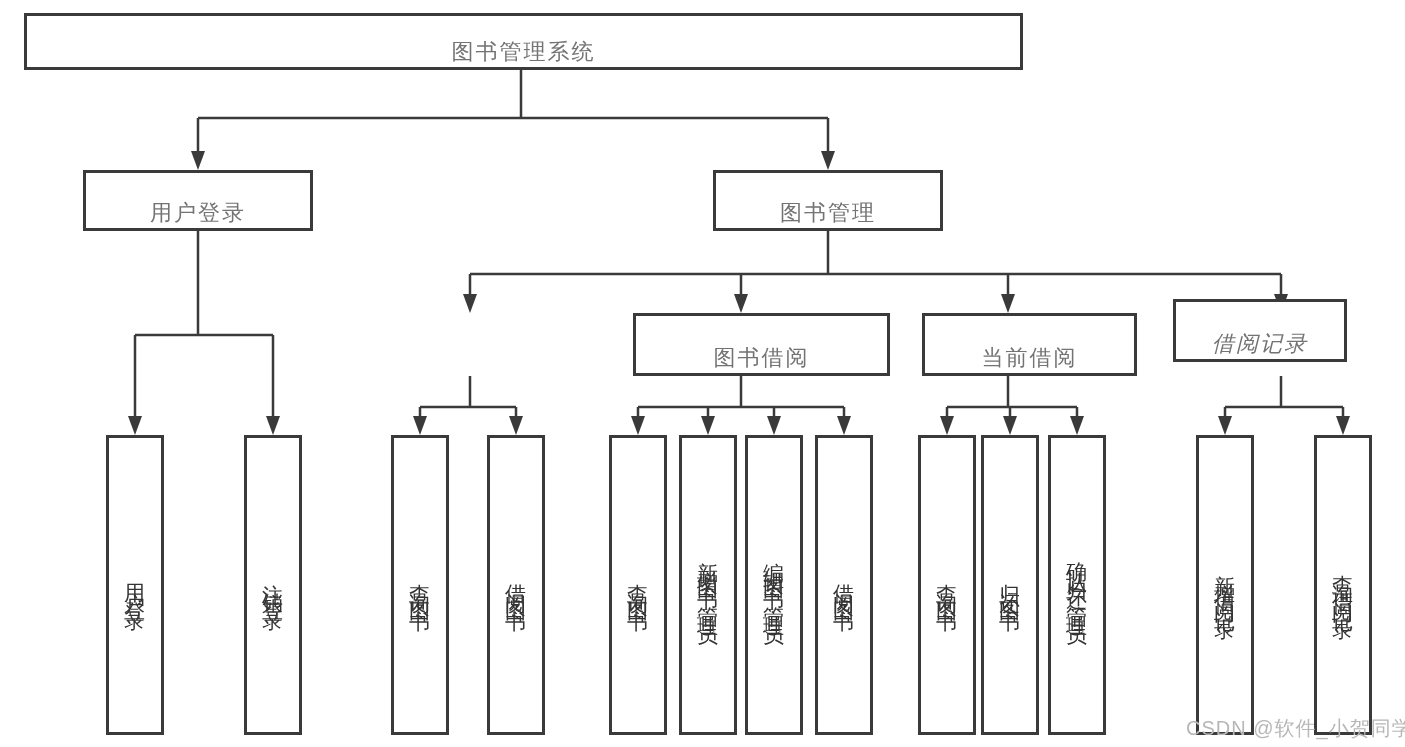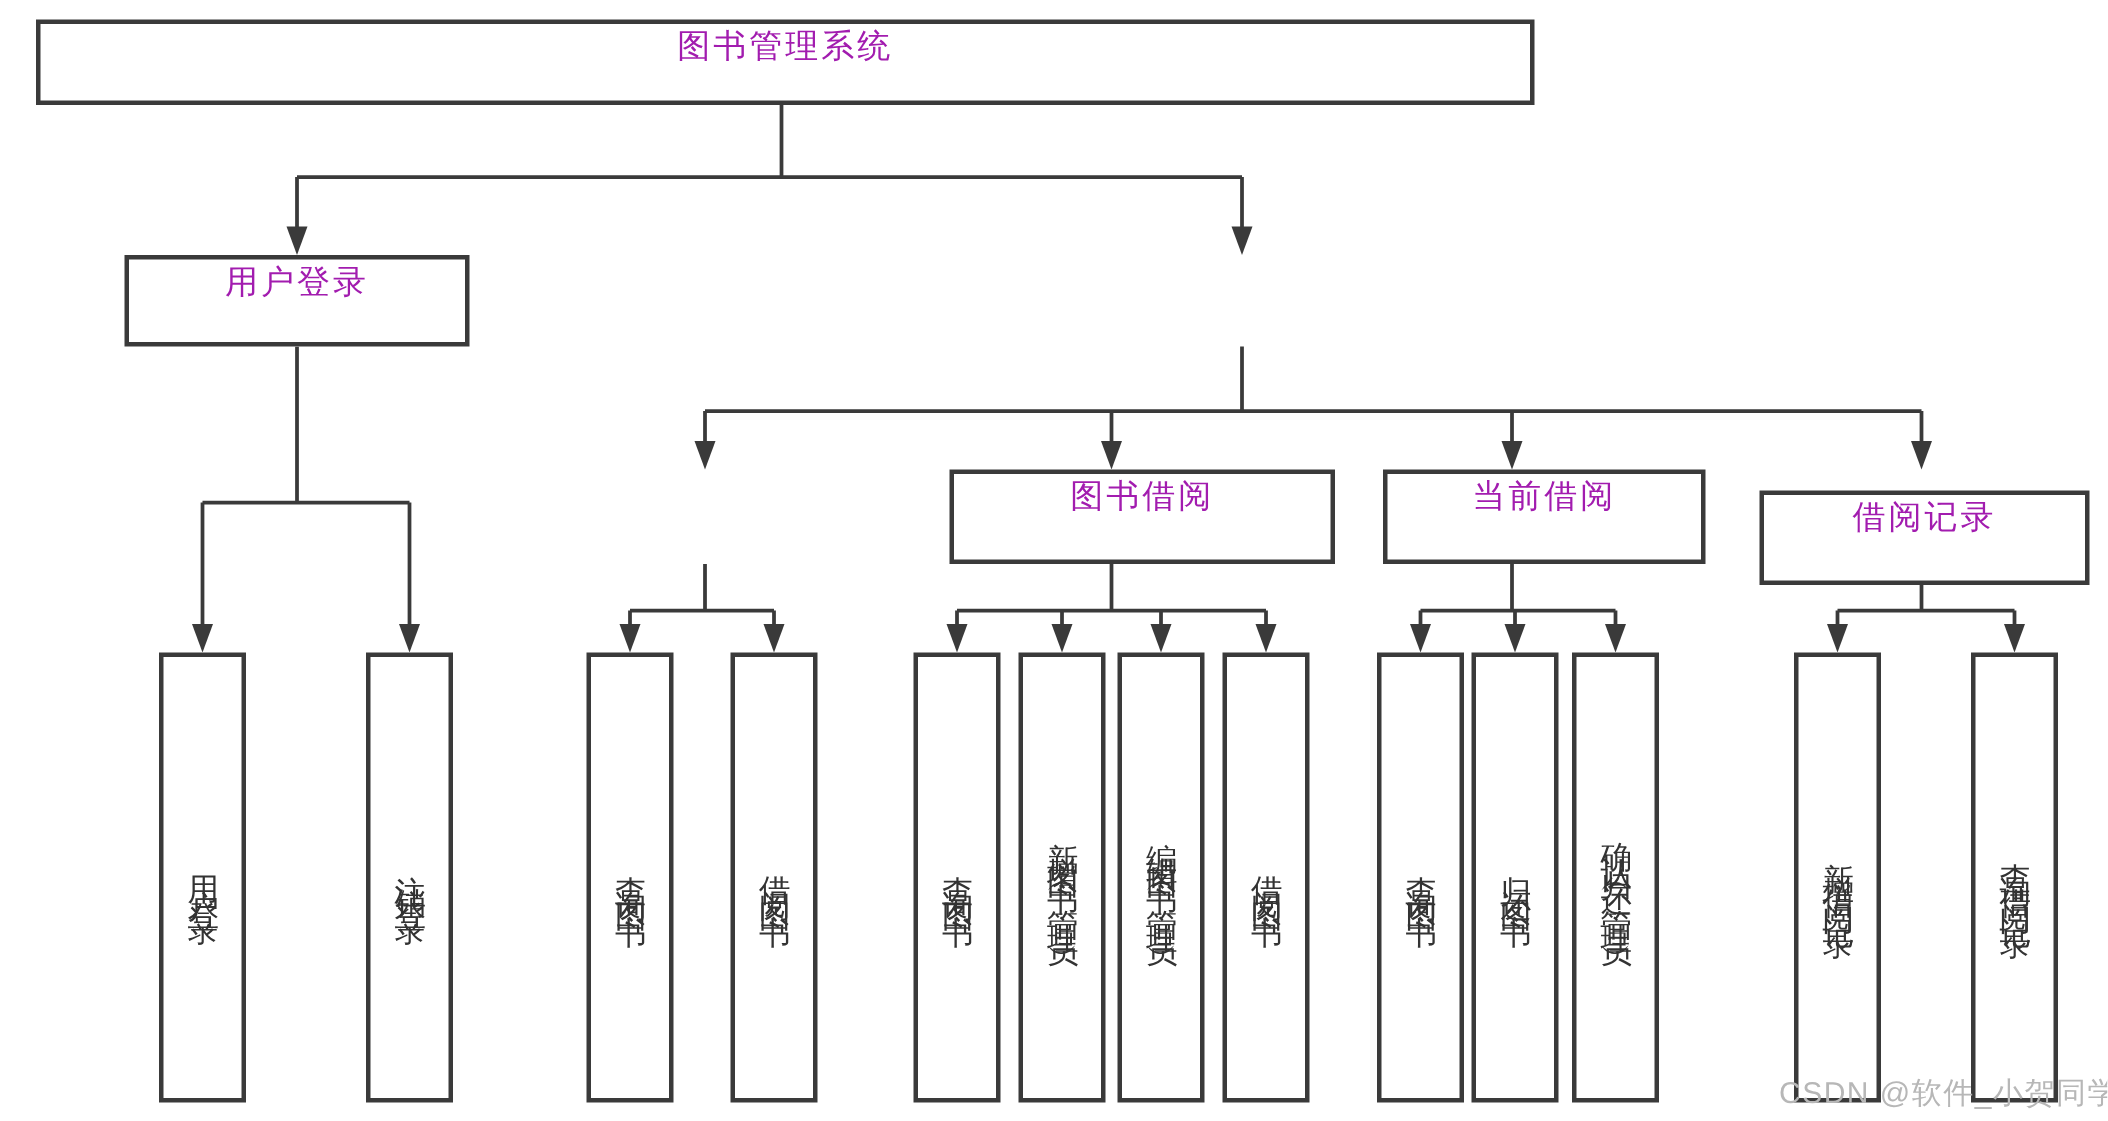--- a/index.html
+++ b/index.html
@@ -16,23 +16,23 @@
     left: 0; top: 0;
     z-index: 1;
   }
   .hbox {
     position: absolute;
     z-index: 2;
     box-sizing: border-box;
     border: 3px solid #3a3a3a;
     background: #ffffff;
     display: flex;
-    align-items: flex-start;
+    align-items: flex-end;
     justify-content: center;
-    color: #a21caf;
+    color: #737373;
     font-size: 22px;
     letter-spacing: 2px;
   }
   .vbox {
     position: absolute;
     z-index: 2;
     top: 435px;
     width: 58px;
     height: 300px;
     box-sizing: border-box;
@@ -108,28 +108,31 @@
     </g>
   </svg>
 
   <div class="hbox" style="left:24px; top:13px; width:999px; height:57px;">
     <span>图书管理系统</span>
   </div>
 
   <div class="hbox" style="left:83px; top:170px; width:230px; height:61px;">
     <span>用户登录</span>
   </div>
+  <div class="hbox" style="left:713px; top:170px; width:230px; height:61px;">
+    <span>图书管理</span>
+  </div>
 
   <div class="hbox" style="left:633px; top:313px; width:257px; height:63px;">
     <span>图书借阅</span>
   </div>
   <div class="hbox" style="left:900px; top:313px; width:215px; height:63px;margin-left:22px;">
     <span>当前借阅</span>
   </div>
-  <div class="hbox" style="left:1173px; top:327px; width:220px; height:63px;">
+  <div class="hbox" style="left:1173px; top:299px; width:174px; height:63px;font-style:italic;">
     <span>借阅记录</span>
   </div>
 
   <div class="vbox" style="left:106px;">
     <span>用户登录</span>
   </div>
   <div class="vbox" style="left:244px;">
     <span>注销登录</span>
   </div>
   <div class="vbox" style="left:391px;">

